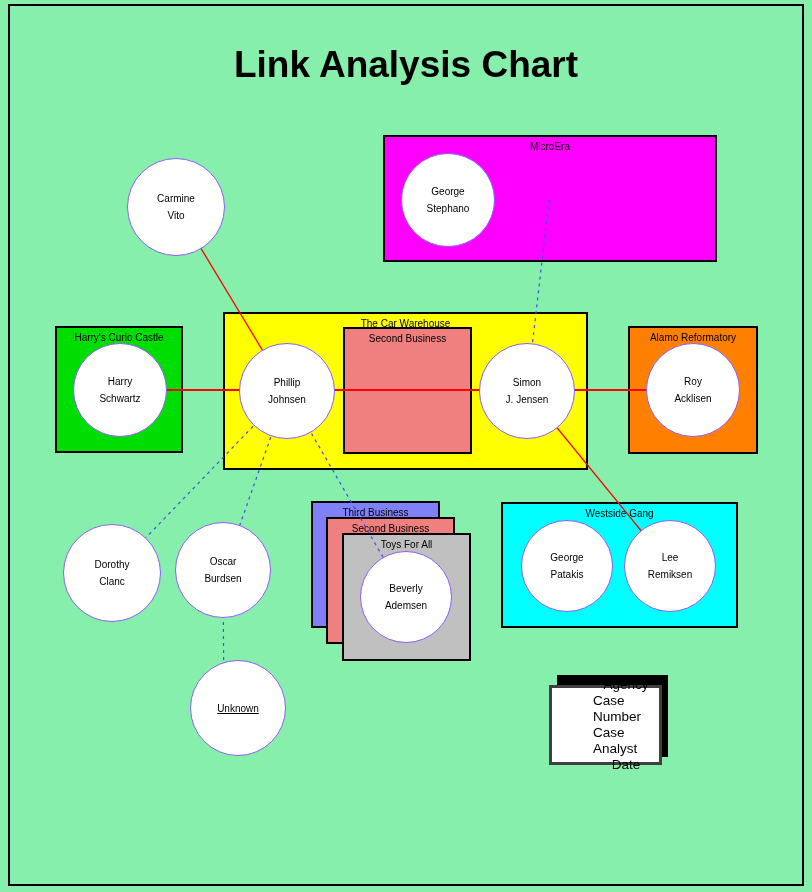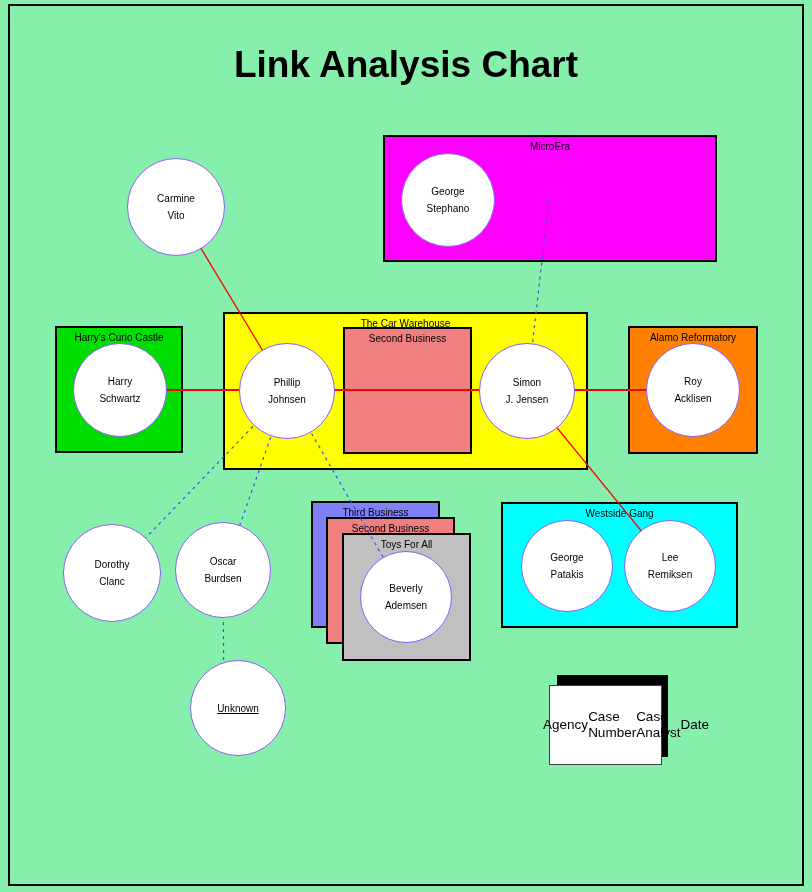--- a/index.html
+++ b/index.html
@@ -9,21 +9,21 @@
   .chart-title{position:absolute; left:8px; top:44px; width:796px; text-align:center;
     font-size:37px; font-weight:bold; letter-spacing:0px; z-index:1;}
   .box{position:absolute; border:2px solid #000; box-sizing:border-box; z-index:1;}
   .box-label{display:block; width:100%; text-align:center; font-size:10px; line-height:17px; padding-top:1px;}
   .edges{position:absolute; left:0; top:0; z-index:2; pointer-events:none;}
   .entity{position:absolute; background:#fff; border:1px solid #8b5cf6; border-radius:50%;
     box-sizing:border-box; display:flex; flex-direction:column; align-items:center; justify-content:center;
     text-align:center; font-size:10px; line-height:17px; z-index:3;}
   .legend-shadow{position:absolute; left:557px; top:675px; width:111px; height:82px; background:#000; z-index:1;}
   .legend-box{position:absolute; left:549px; top:685px; width:113px; height:80px; background:#fff;
-    border:1px solid #404040; box-sizing:border-box; display:flex; flex-direction:row;
+    border:3px solid #404040; box-sizing:border-box; display:flex; flex-direction:column;
     align-items:center; justify-content:center; font-size:13.5px; line-height:16px; z-index:2;padding-left:41px;}
   
   .g-microera{left:383px; top:135px; width:334px; height:127px; background:#FF00FF;}
   .g-harrys{left:55px; top:326px; width:128px; height:127px; background:#00DD00;}
   .g-warehouse{left:223px; top:312px; width:365px; height:158px; background:#FFFF00;}
   .g-secondbiz{left:343px; top:327px; width:129px; height:127px; background:#F08080;}
   .g-alamo{left:628px; top:326px; width:130px; height:128px; background:#FF8000;}
   .g-westside{left:501px; top:502px; width:237px; height:126px; background:#00FFFF;}
   .g-thirdbiz{left:311px; top:501px; width:129px; height:127px; background:#8080F8;}
   .g-secondbiz2{left:326px; top:517px; width:129px; height:127px; background:#F08080;}

